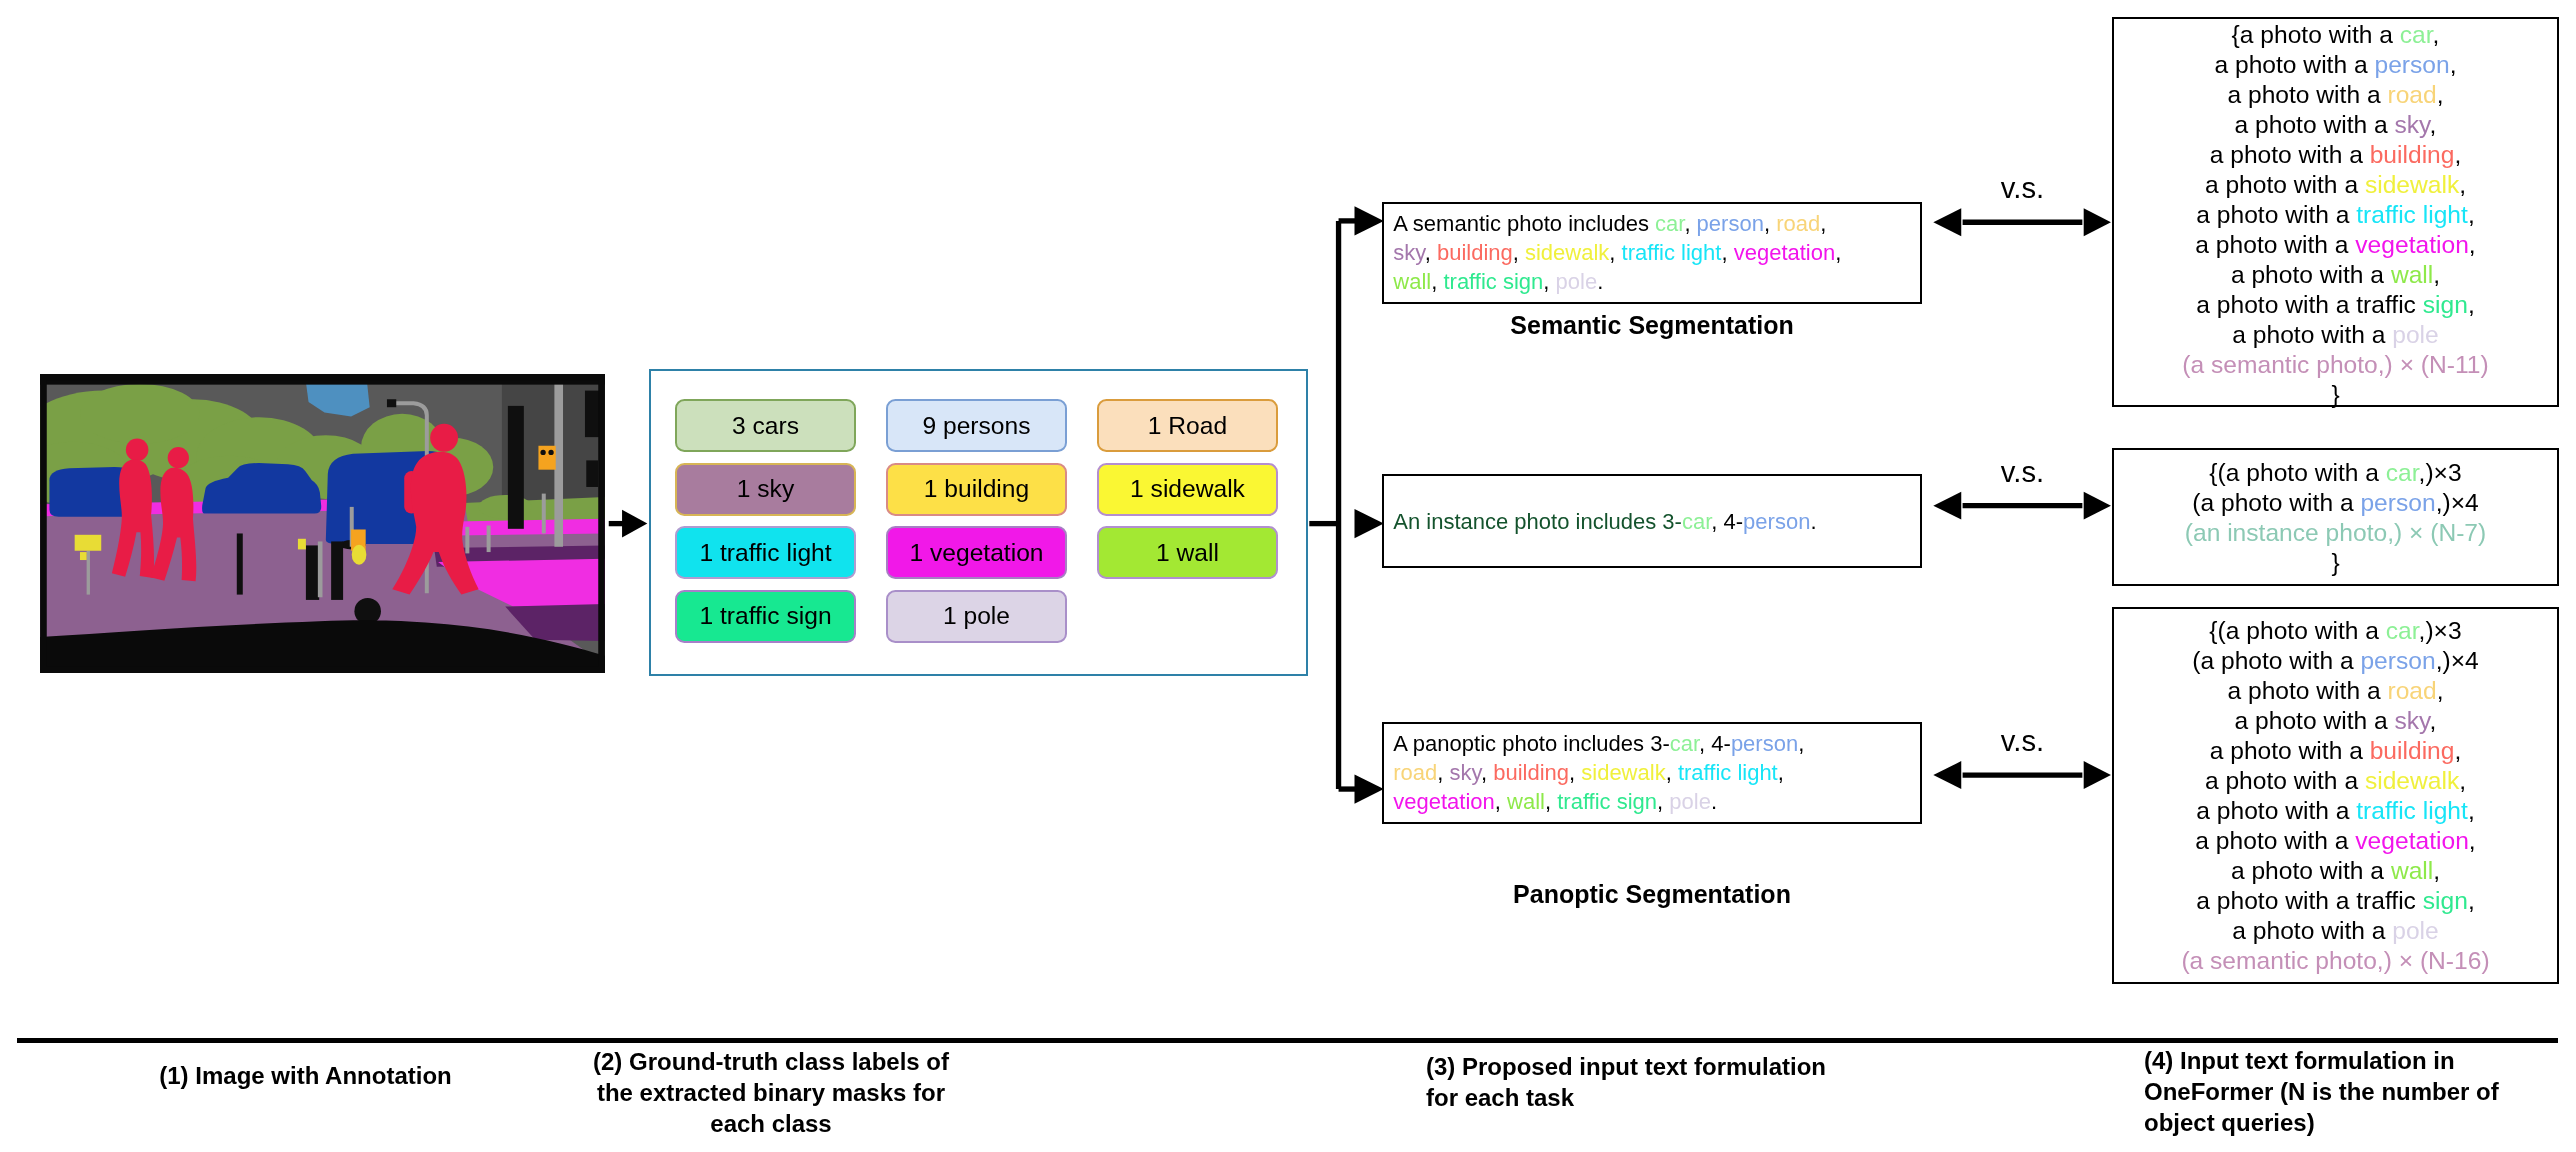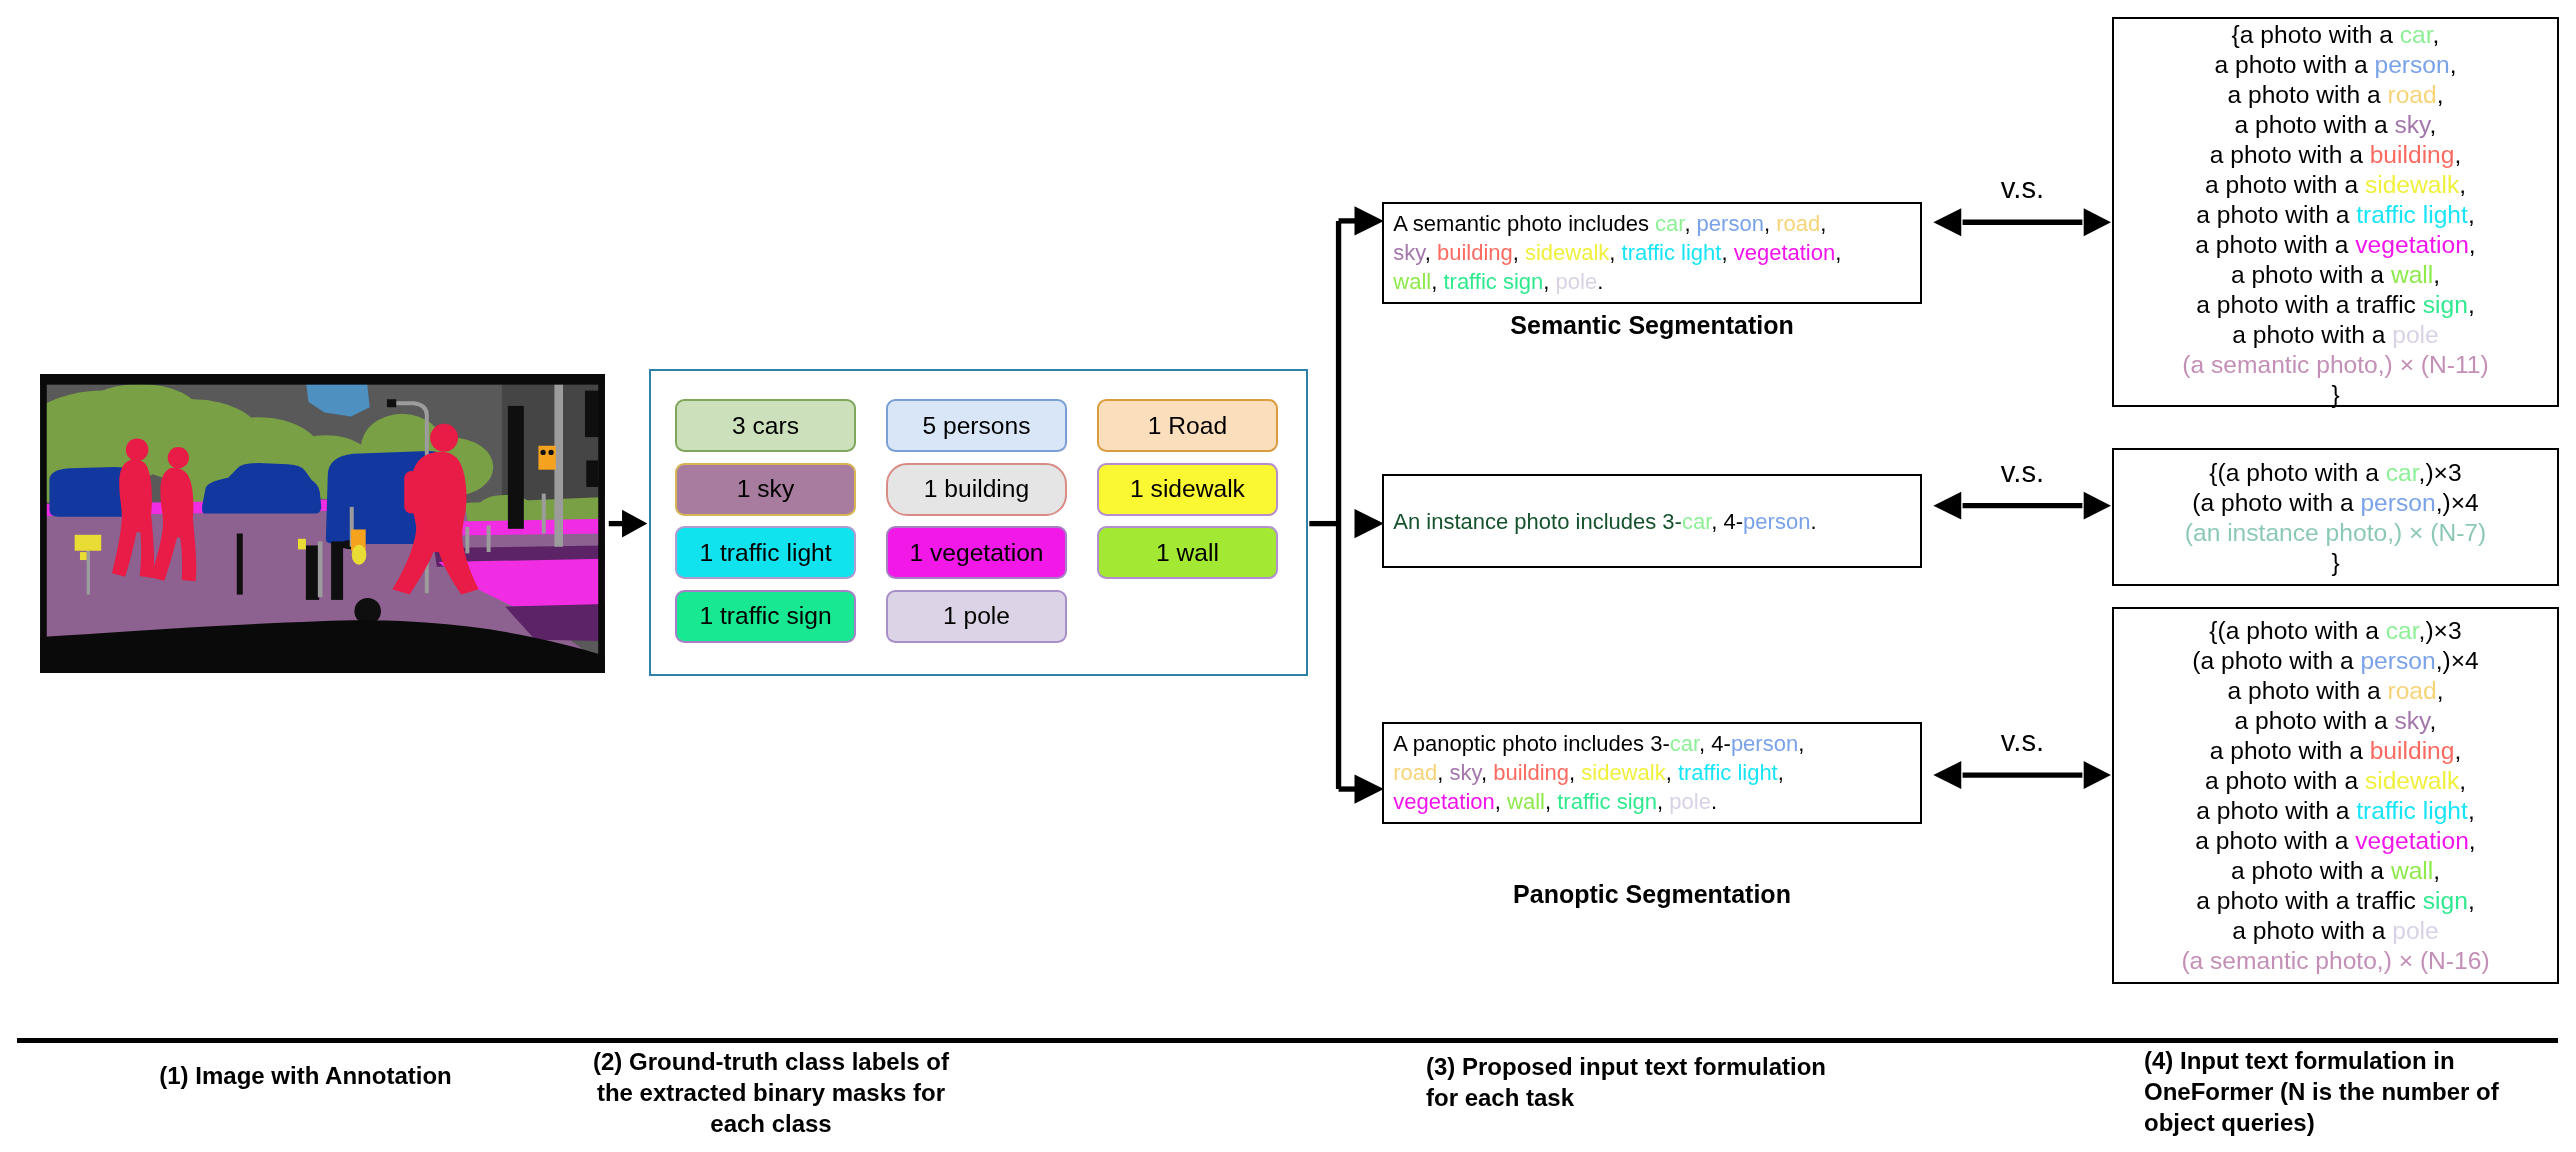--- a/index.html
+++ b/index.html
@@ -149,29 +149,29 @@
       <rect x="5" y="5" width="840" height="440" fill="none" stroke="#0A0A0A" stroke-width="10"></rect>
     </svg>
   </div>
 
   <div class="chips-box" style="border-color: rgb(46, 129, 168);">
     <div class="chips-grid">
         <div class="chip" style="background: rgb(204, 224, 188); border-color: rgb(127, 166, 90);">
           <span>3 cars</span>
         </div>
         <div class="chip" style="background: rgb(216, 230, 248); border-color: rgb(122, 159, 212);">
-          <span>5 persons</span>
+          <span>9 persons</span>
         </div>
         <div class="chip" style="background: rgb(251, 223, 188); border-color: rgb(218, 156, 60);">
           <span>1 Road</span>
         </div>
         <div class="chip" style="background: rgb(168, 124, 158); border-color: rgb(215, 181, 86);">
           <span>1 sky</span>
         </div>
-        <div class="chip" style="background: #e5e5e5; border-color: rgb(217, 139, 133); border-radius: 21px;">
+        <div class="chip" style="background: #fde047; border-color: rgb(217, 139, 133);">
           <span>1 building</span>
         </div>
         <div class="chip" style="background: rgb(250, 247, 51); border-color: rgb(180, 142, 207);">
           <span>1 sidewalk</span>
         </div>
         <div class="chip" style="background: rgb(16, 227, 238); border-color: rgb(176, 155, 208);">
           <span>1 traffic light</span>
         </div>
         <div class="chip" style="background: rgb(241, 24, 232); border-color: rgb(167, 127, 196);">
           <span>1 vegetation</span>

